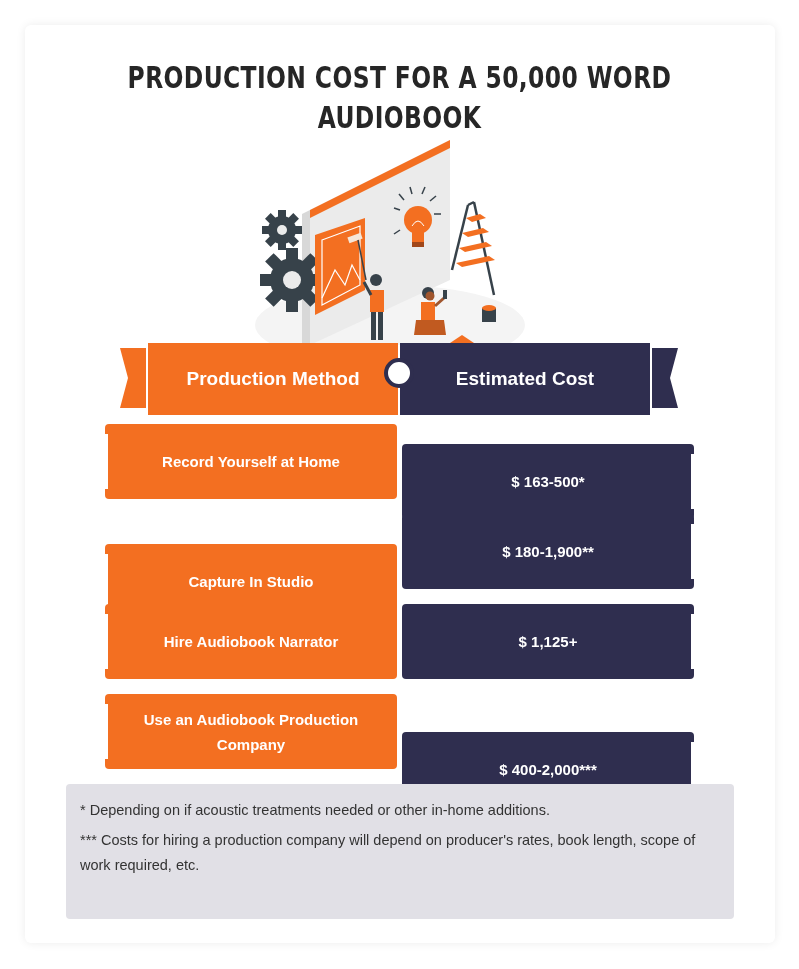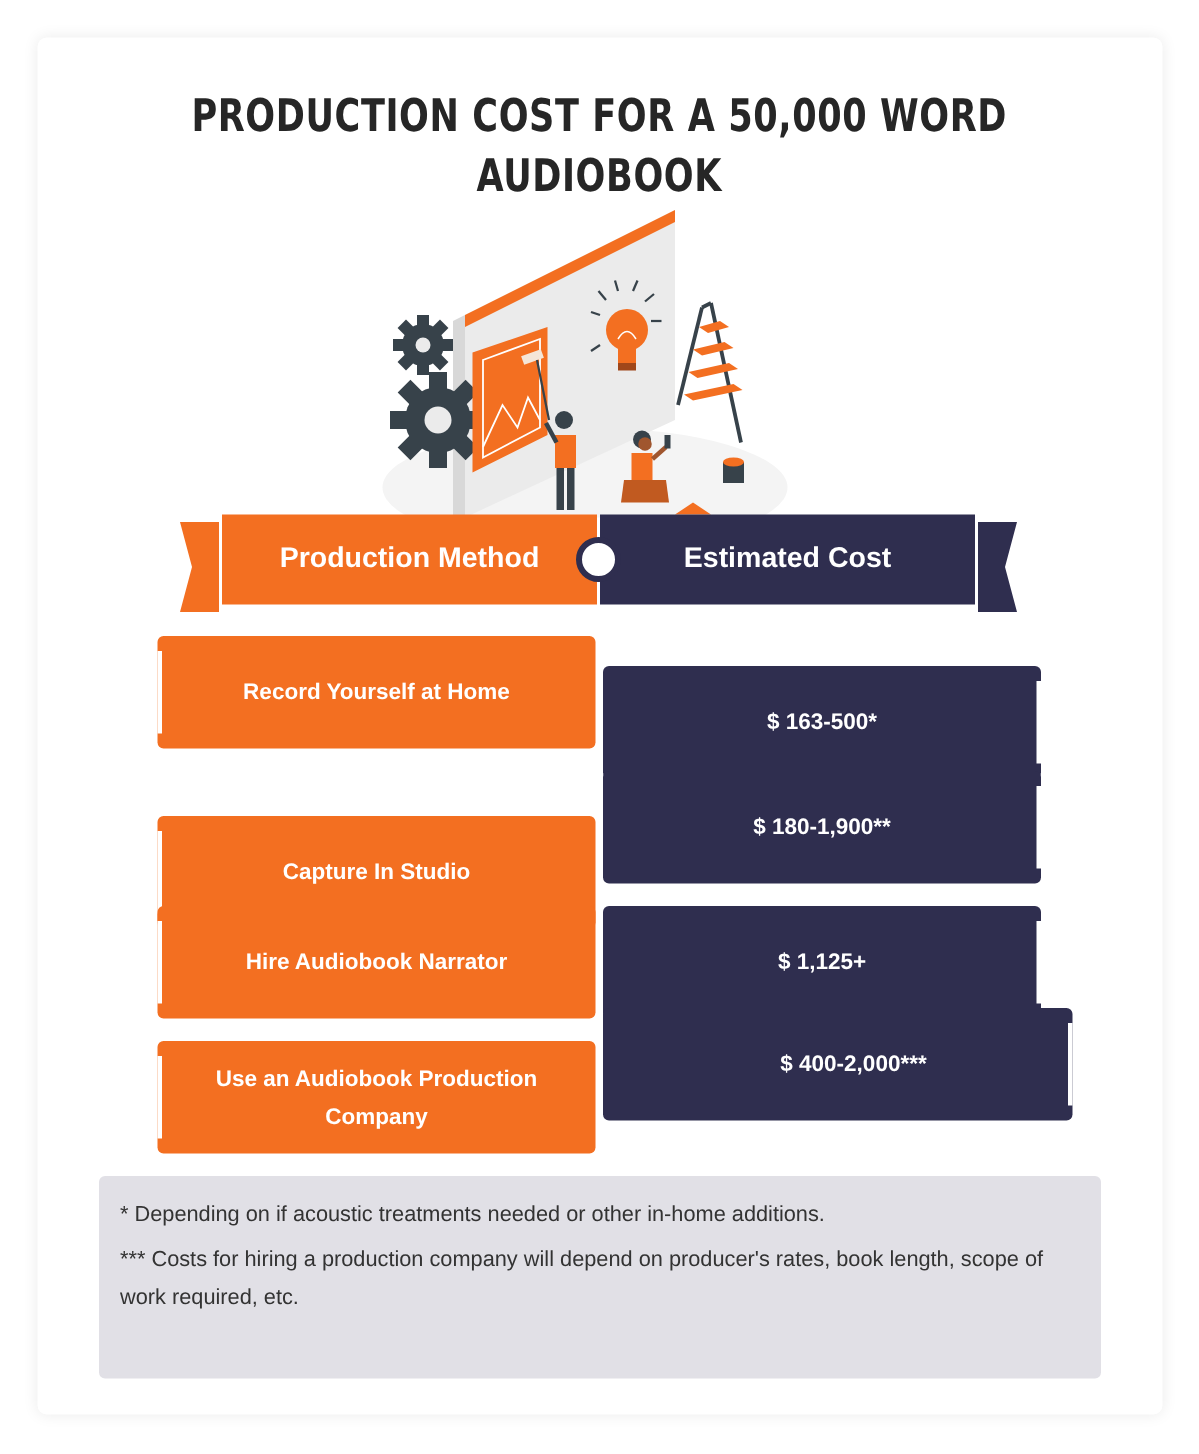--- a/index.html
+++ b/index.html
@@ -13,21 +13,21 @@
     box-shadow: 0 0 10px rgba(0,0,0,0.08);
   }
   .title {
     position: absolute; left: 0; width: 799px; top: 58px; text-align: center;
     font-family: "DejaVu Sans", sans-serif; font-weight: bold; font-size: 30px;
     letter-spacing: 0.5px; color: #262626; transform: scaleX(0.78); transform-origin: center;
     line-height: 40px;
   }
   .illus { position: absolute; left: 240px; top: 130px; width: 300px; height: 215px; }
 
-  .header { position: absolute; top: 343px; height: 60px; }
+  .header { position: absolute; top: 343px; height: 72px; }
   .hdr-left { left: 148px; width: 250px; background: #F36F21; }
   .hdr-right { left: 400px; width: 250px; background: #2F2E4F; }
   .hdr-text {
     position: absolute; left: 0; right: 0; top: 0; bottom: 0; display: flex;
     align-items: center; justify-content: center; color: #fff; font-weight: bold; font-size: 19px;
   }
   .ribbon { position: absolute; top: 348px; width: 26px; height: 60px; }
   .ribbon-left { left: 120px; }
   .ribbon-right { left: 652px; }
   .connector {
@@ -188,21 +188,21 @@
 </div>
 <div class="cell cost" style="top:604px;">
   <span class="notch"></span>
   <span class="txt">$ 1,125+</span>
 </div>
 
 <div class="cell method" style="top:694px;">
   <span class="notch"></span>
   <span class="txt">Use an Audiobook Production Company</span>
 </div>
-<div class="cell cost" style="top:672px;padding-left:21px;">
+<div class="cell cost" style="top:732px;">
   <span class="notch"></span>
   <span class="txt">$ 400-2,000***</span>
 </div>
 
 <div class="notes">
   <div class="note">* Depending on if acoustic treatments needed or other in-home additions.</div>
   <div class="note last">*** Costs for hiring a production company will depend on producer's rates, book length, scope of work required, etc.</div>
 </div>
 
 </body></html>

